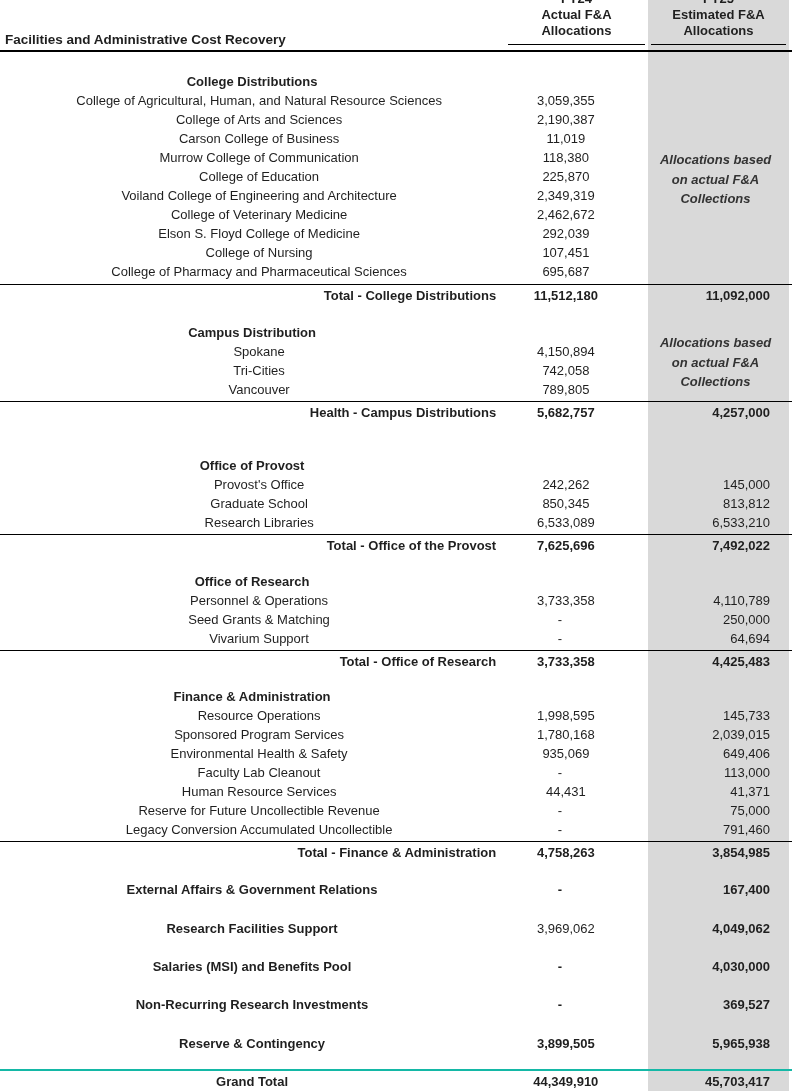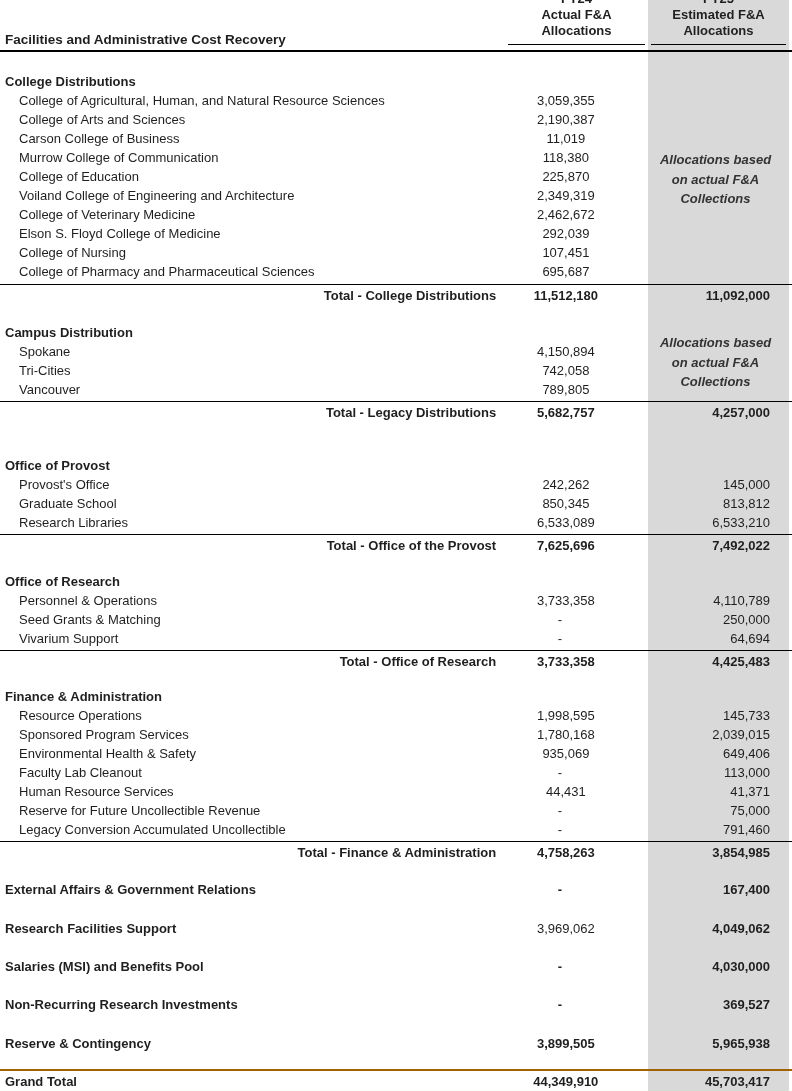--- a/index.html
+++ b/index.html
@@ -32,34 +32,34 @@
     font-weight:bold; font-size:13px; line-height:16px;
   }
   .h-col.fy25 { width:141px; }
   .h-col .u {
     display:block; margin:0 3px 5px 3px; padding-bottom:5px;
     border-bottom:1.5px solid #000;
   }
 
   
   .row { display:flex; align-items:center; height:19px; font-size:13px; }
-  .c-desc  { width:505px; padding-left:5px; }
+  .c-desc  { width:505px; padding-left:5px;text-align:center; }
   .c-desc.indent { padding-left:19px; }
   .c-fy24  { width:143px; text-align:center; padding-right:8px; }
   .c-fy25  { width:153px; text-align:right; padding-right:22px; }
   .c-fy24.dash { padding-right:20px; }
   .bold { font-weight:bold; }
   .row.total {
     height:22px; border-top:1.5px solid #000; font-weight:bold;
   }
   .row.total .c-desc { text-align:right; padding-right:3px; }
   .row.solo { font-weight:bold; }
   .row.solo .c-fy24.reg { font-weight:normal; }
   .row.grand {
-    height:22px; border-top:2px solid #a16207; font-weight:bold;
+    height:22px; border-top:2px solid #14b8a6; font-weight:bold;
   }
   .spacer { width:100%; }
 
   
   .note {
     position:absolute; left:648px; width:135px;
     text-align:center; font-weight:bold; font-style:italic;
     font-size:13px; line-height:19.5px; color:#333333;
   }
   .note.n1 { top:150px; }
@@ -166,21 +166,21 @@
           <div class="c-fy24">742,058</div>
           <div class="c-fy25"></div>
         </div>
         <div class="row">
           <div class="c-desc indent">Vancouver</div>
           <div class="c-fy24">789,805</div>
           <div class="c-fy25"></div>
         </div>
         <div class="spacer" style="height: 2px;"></div>
         <div class="row total">
-          <div class="c-desc">Total - Legacy Distributions</div>
+          <div class="c-desc">Health - Campus Distributions</div>
           <div class="c-fy24">5,682,757</div>
           <div class="c-fy25">4,257,000</div>
         </div>
         <div class="spacer" style="height: 33px;"></div>
         <div class="row">
           <div class="c-desc bold">Office of Provost</div>
           <div class="c-fy24"></div>
           <div class="c-fy25"></div>
         </div>
         <div class="row">

